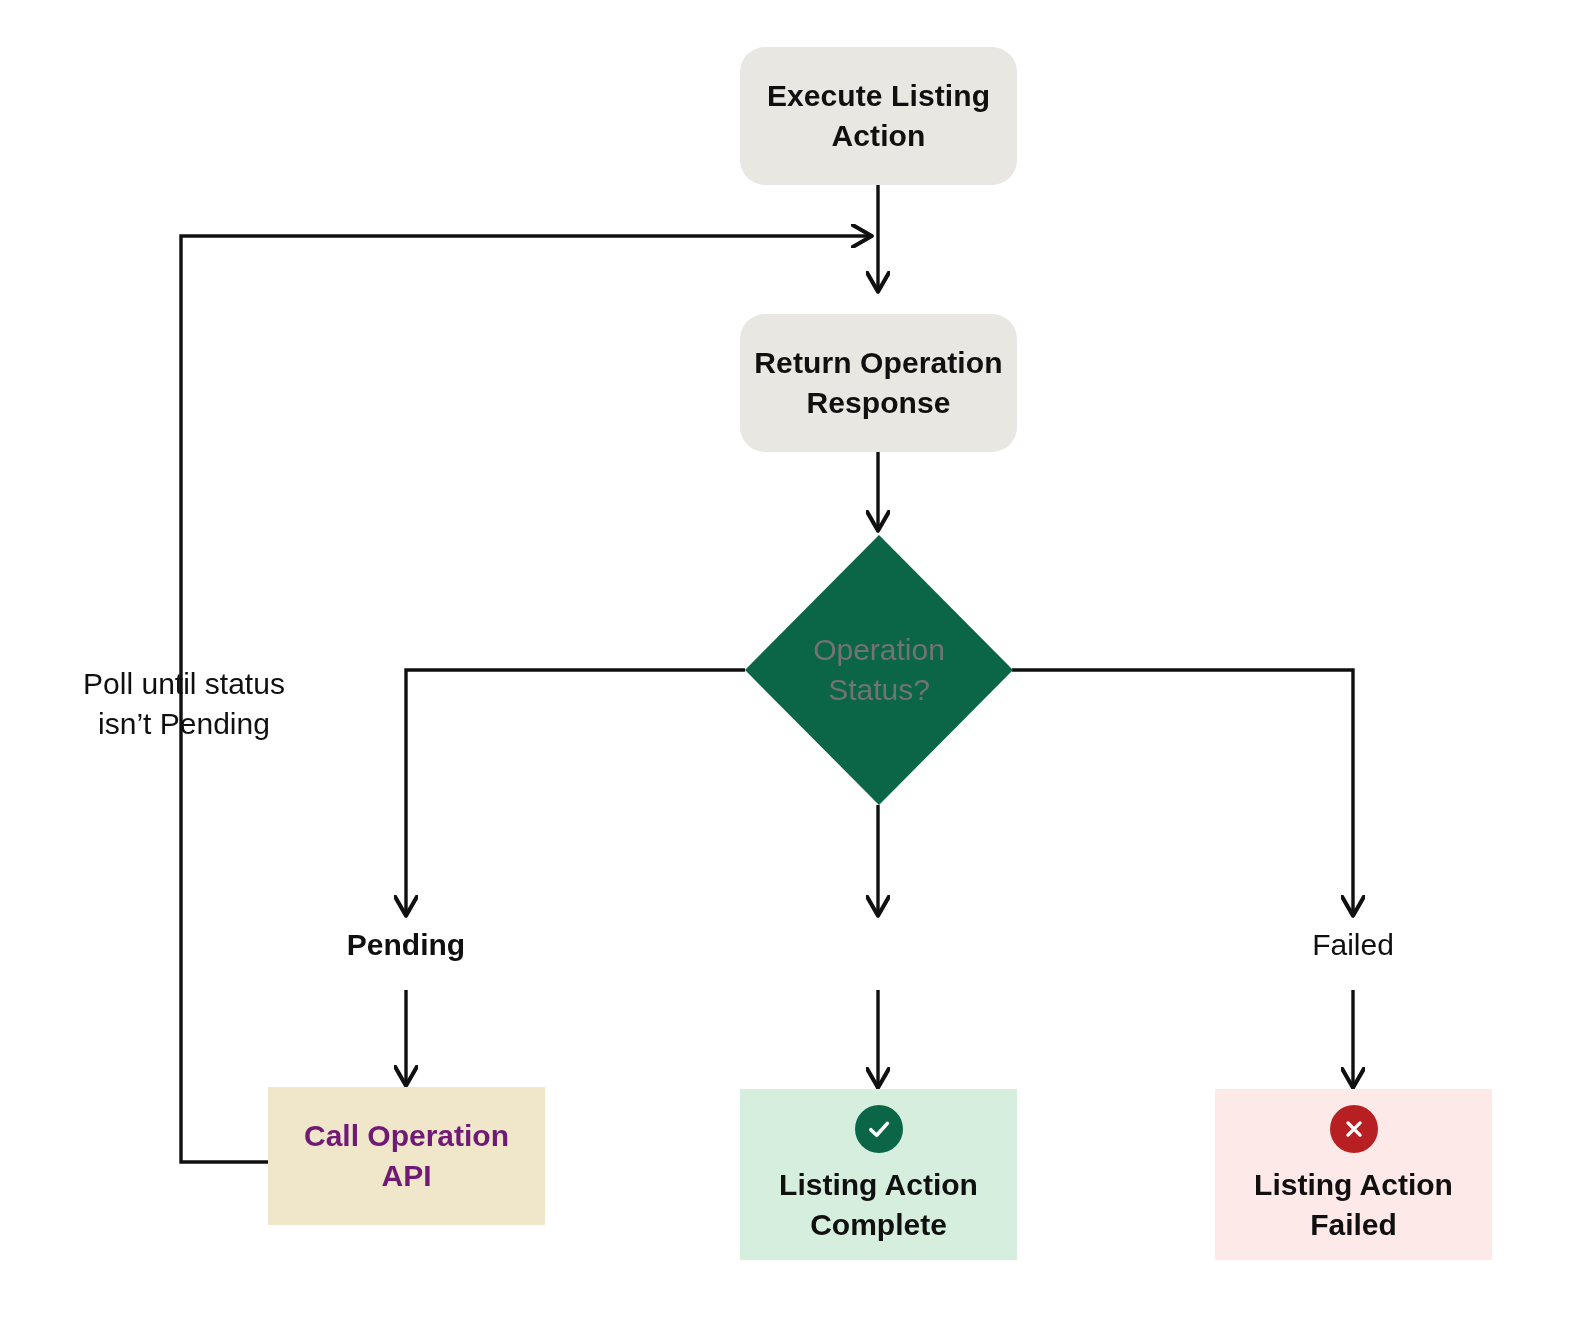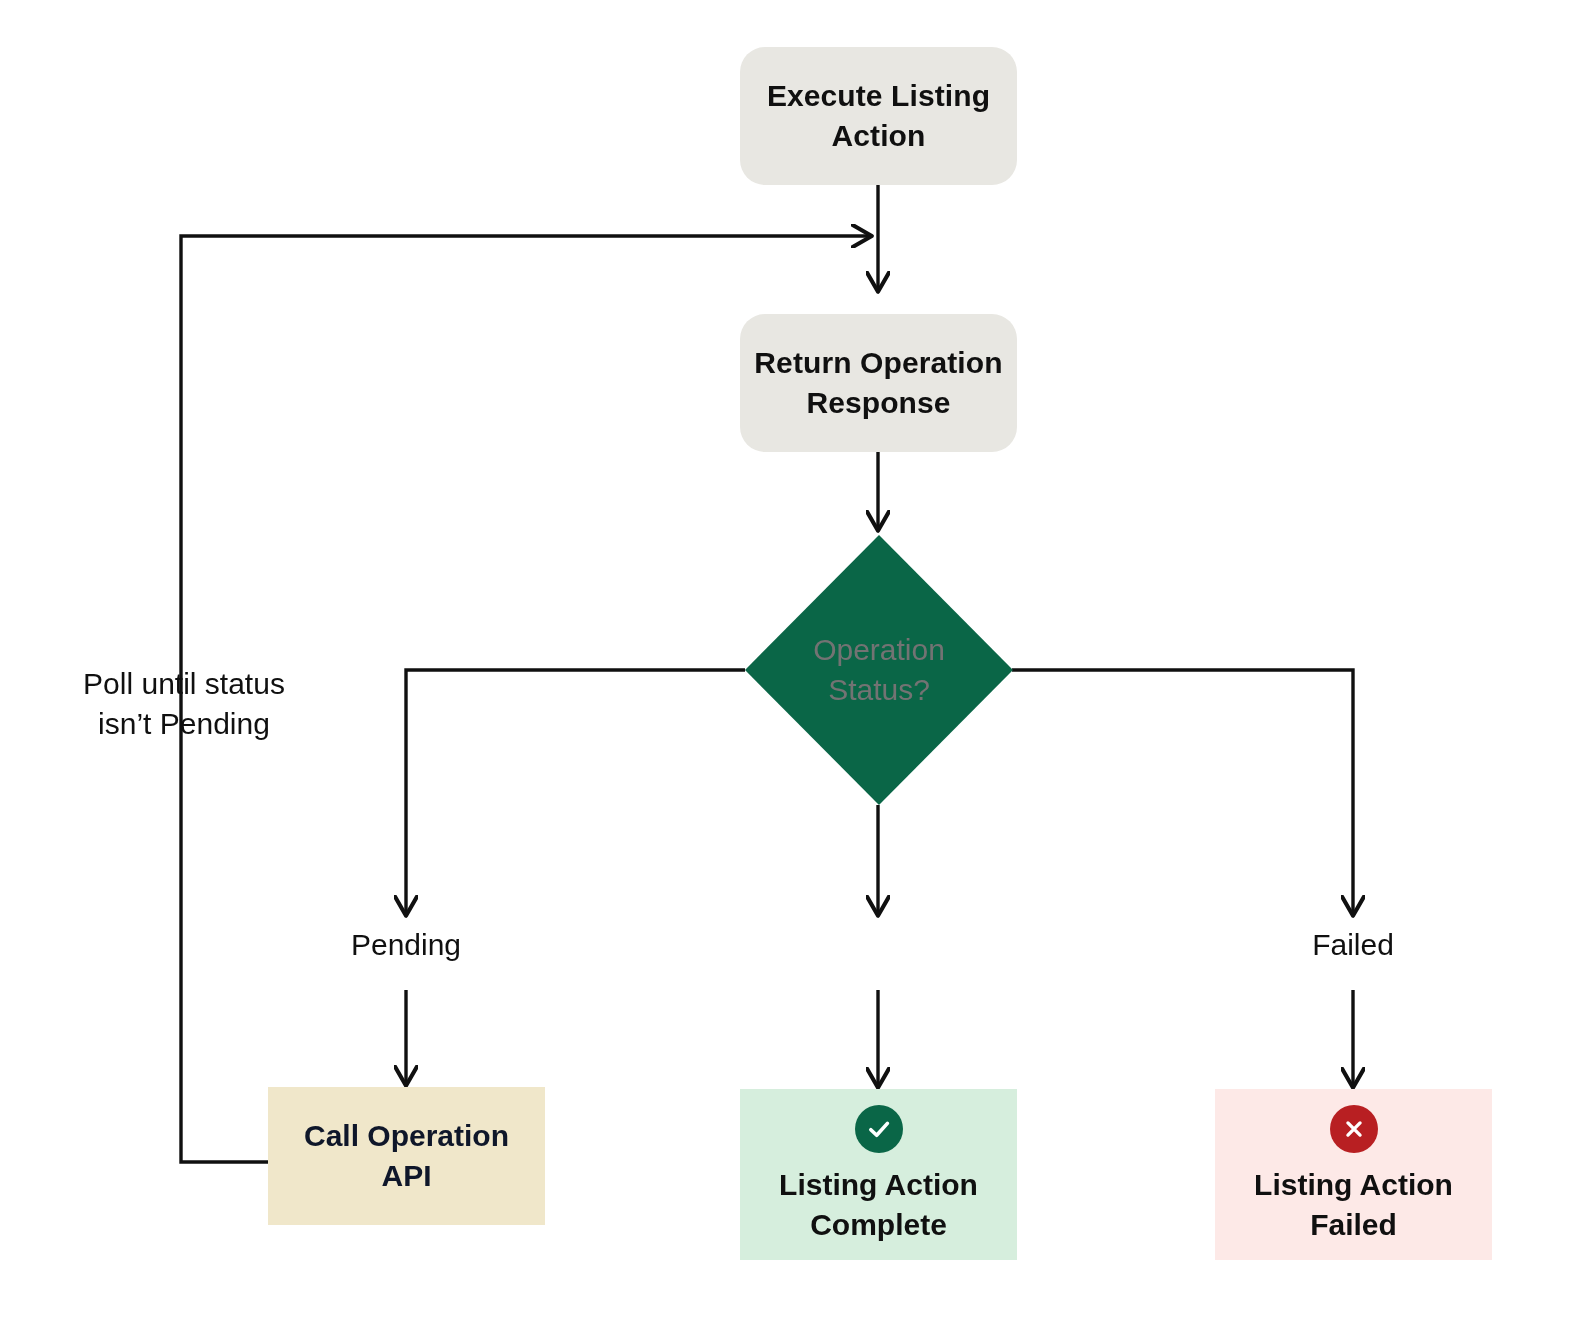--- a/index.html
+++ b/index.html
@@ -43,21 +43,21 @@
   .box-process {
     background: #e8e7e2;
     color: #101010;
     font-size: 30px;
     font-weight: 700;
     letter-spacing: 0.1px;
     border-radius: 25px;
   }
   .box-pending {
     background: #f0e7ca;
-    color: #0f172a;
+    color: #701a75;
     font-size: 30px;
     font-weight: 700;
   }
   .box-success {
     background: #d6eedd;
     color: #101010;
     font-size: 30px;
     font-weight: 700;
   }
   .box-failure {
@@ -168,21 +168,21 @@
 
   <div class="diamond-wrap" style="left:745px; top:535px; width:268px; height:270px;">
     <div class="diamond-shape"></div>
     <div class="diamond-label">Operation
 Status?</div>
   </div>
 
   <div class="edge-label" style="left:34px; top:664px; width:300px;">Poll until status
 isn’t Pending</div>
 
-  <div class="edge-label" style="left:286px; top:925px; width:240px;">Pending</div>
+  <div class="edge-label" style="left:286px; top:925px; width:240px;font-weight:bold;">Pending</div>
 
 
   <div class="edge-label" style="left:1233px; top:925px; width:240px;">Failed</div>
 
   <div class="node box-pending" style="left:268px; top:1087px; width:277px; height:138px;">
     <span class="node-text">Call Operation
 API</span>
   </div>
 
   <div class="node box-success" style="left:740px; top:1089px; width:277px; height:171px;">

